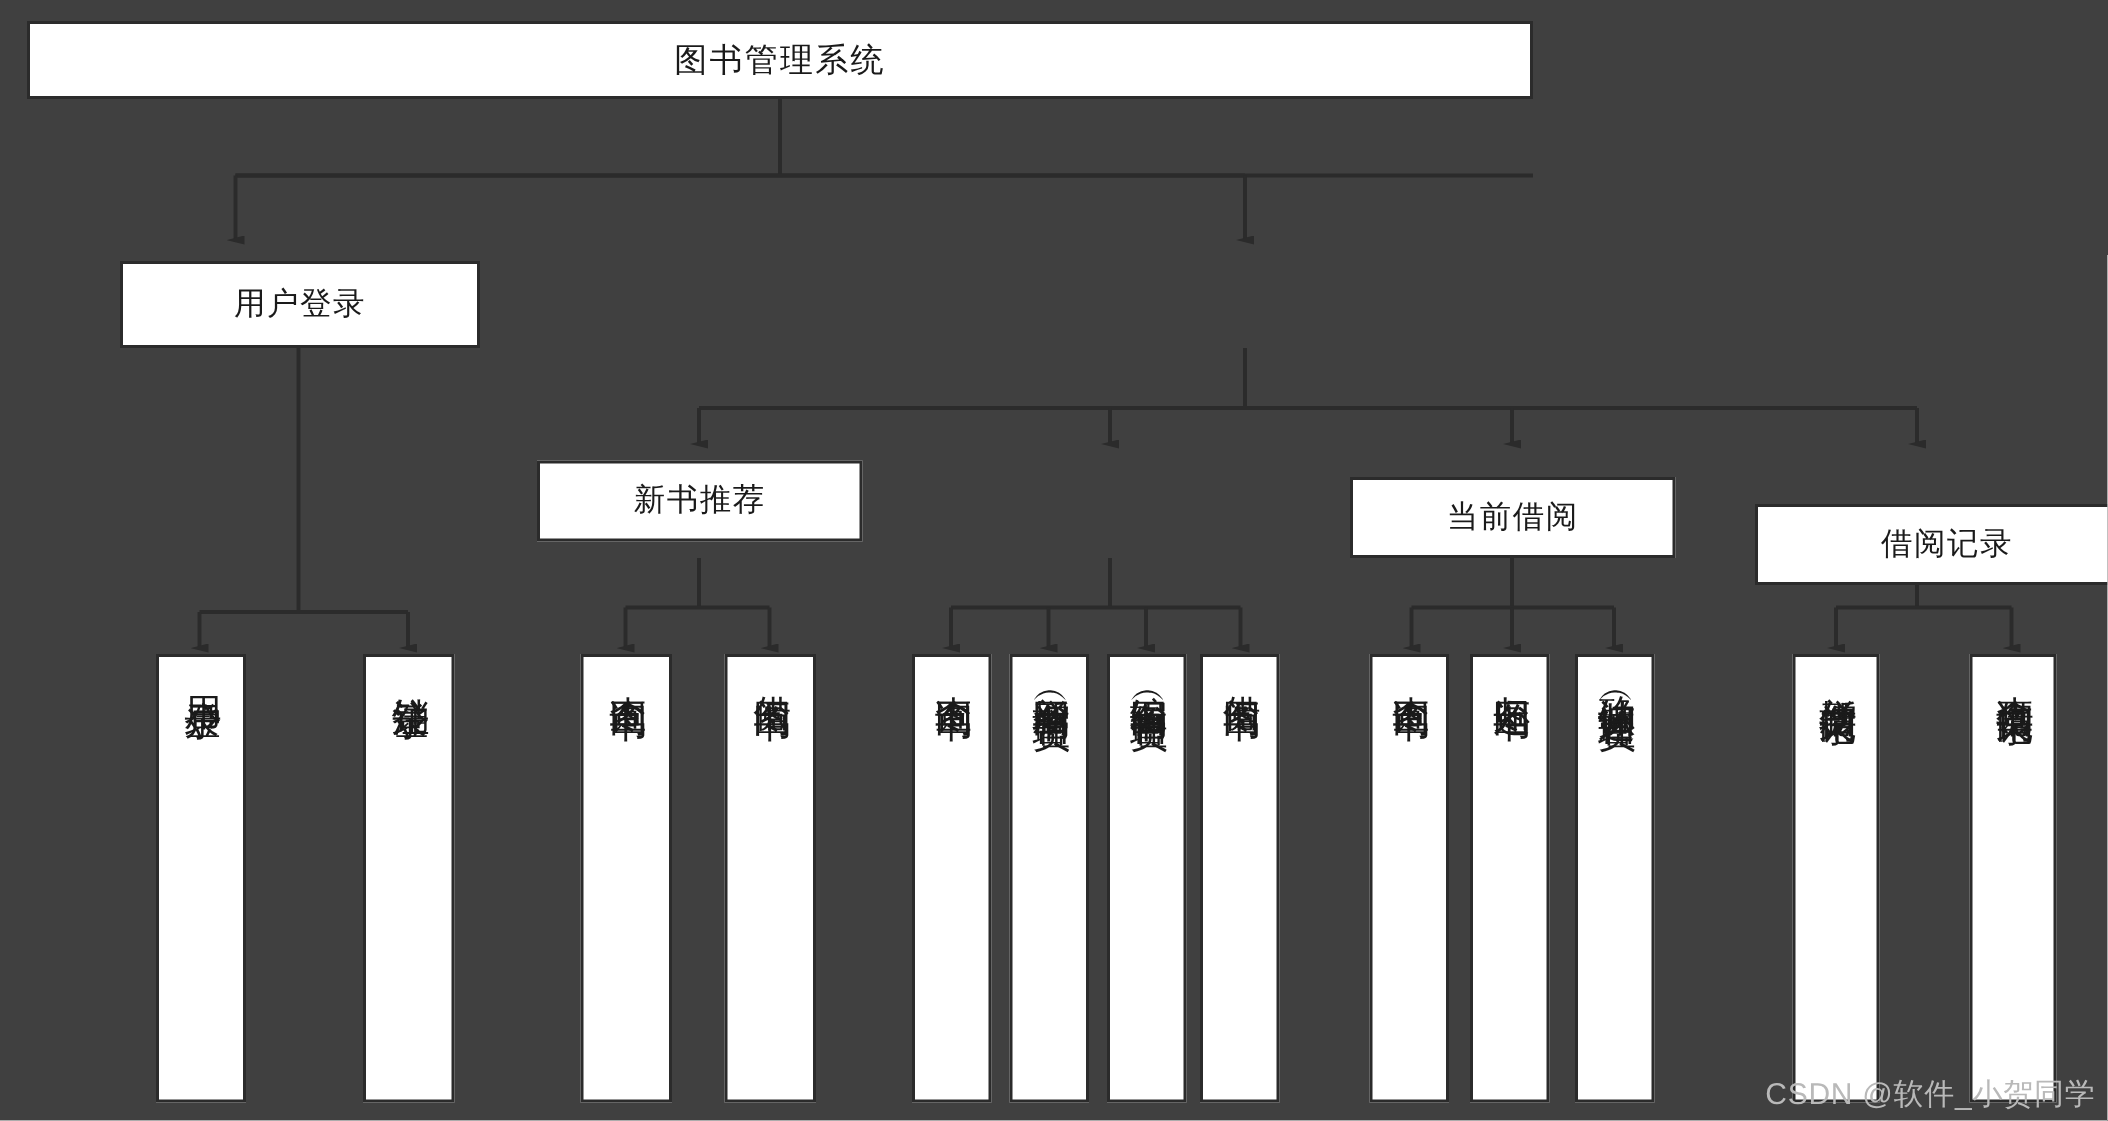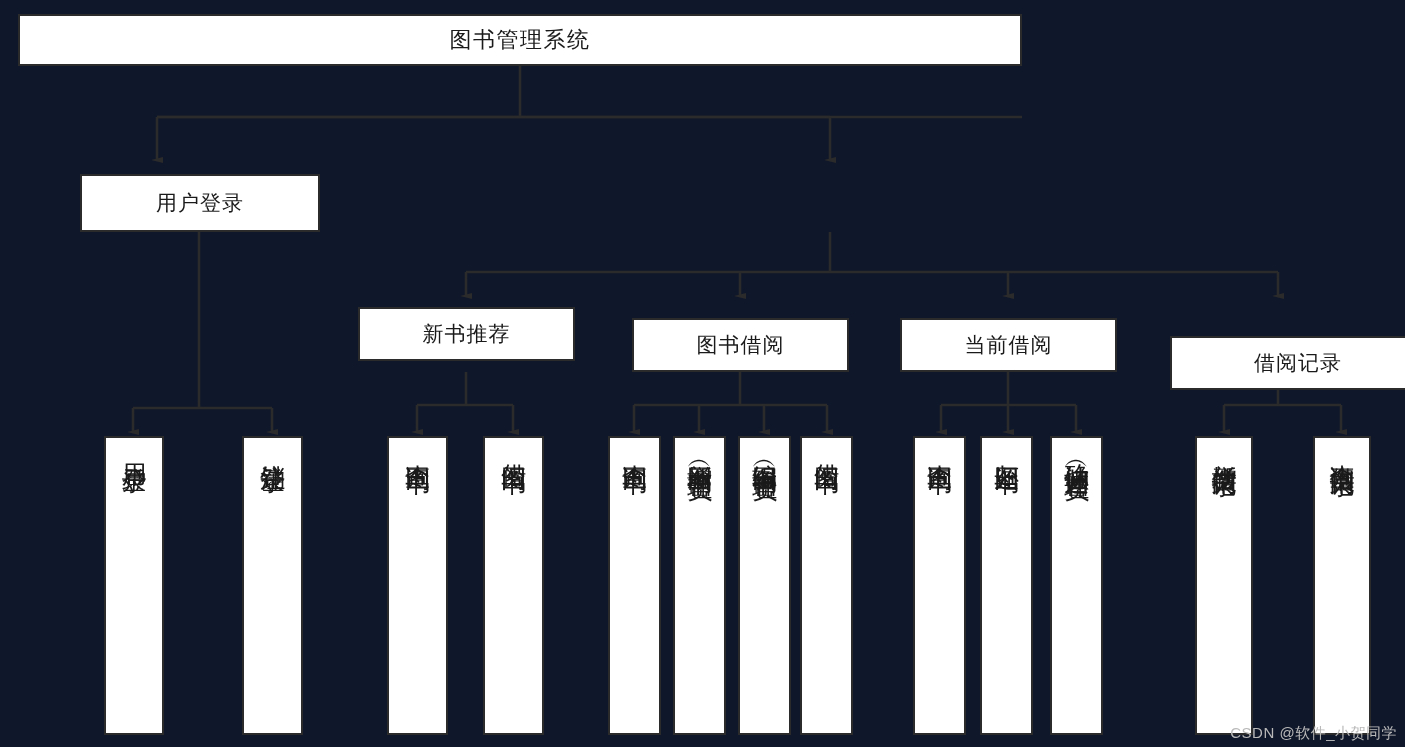--- a/index.html
+++ b/index.html
@@ -5,21 +5,21 @@
 <style>
   html,body{margin:0;padding:0;background:#ffffff;}
   body{
     font-family:"Liberation Sans","DejaVu Sans",sans-serif;
     -webkit-font-smoothing:antialiased;
   }
   #canvas{
     position:relative;
     width:1405px;
     height:747px;
-    background:#0f172a;
+    background:#404040;
     overflow:hidden;
   }
   svg.edges{
     position:absolute;
     left:0;top:0;
     width:1405px;height:747px;
     pointer-events:none;
   }
   .node{
     position:absolute;
@@ -57,21 +57,21 @@
     text-orientation:upright;
     font-size:25px;
     line-height:1.02;
     letter-spacing:2px;
     white-space:nowrap;
   }
   .watermark{
     position:absolute;
     right:8px;
     bottom:4px;
-    font-size:15px;
+    font-size:20px;
     color:#b9b9b9;
     letter-spacing:0.5px;
     white-space:nowrap;
     user-select:none;
   }
 </style>
 </head>
 <body>
 
 <div id="canvas">
@@ -135,23 +135,20 @@
 
   <div class="node h" style="left:80px;top:174px;width:240px;height:58px;">
     <span class="label">用户登录</span>
   </div>
 
 
   <div class="node h" style="left:358px;top:307px;width:217px;height:54px;">
     <span class="label">新书推荐</span>
   </div>
 
-  <div class="node h" style="left:632px;top:318px;width:217px;height:54px;">
-    <span class="label">图书借阅</span>
-  </div>
 
   <div class="node h" style="left:900px;top:318px;width:217px;height:54px;">
     <span class="label">当前借阅</span>
   </div>
 
   <div class="node h" style="left:1170px;top:336px;width:256px;height:54px;">
     <span class="label">借阅记录</span>
   </div>
 
   <div class="node v" style="left:104px;top:436px;width:60px;height:299px;">

